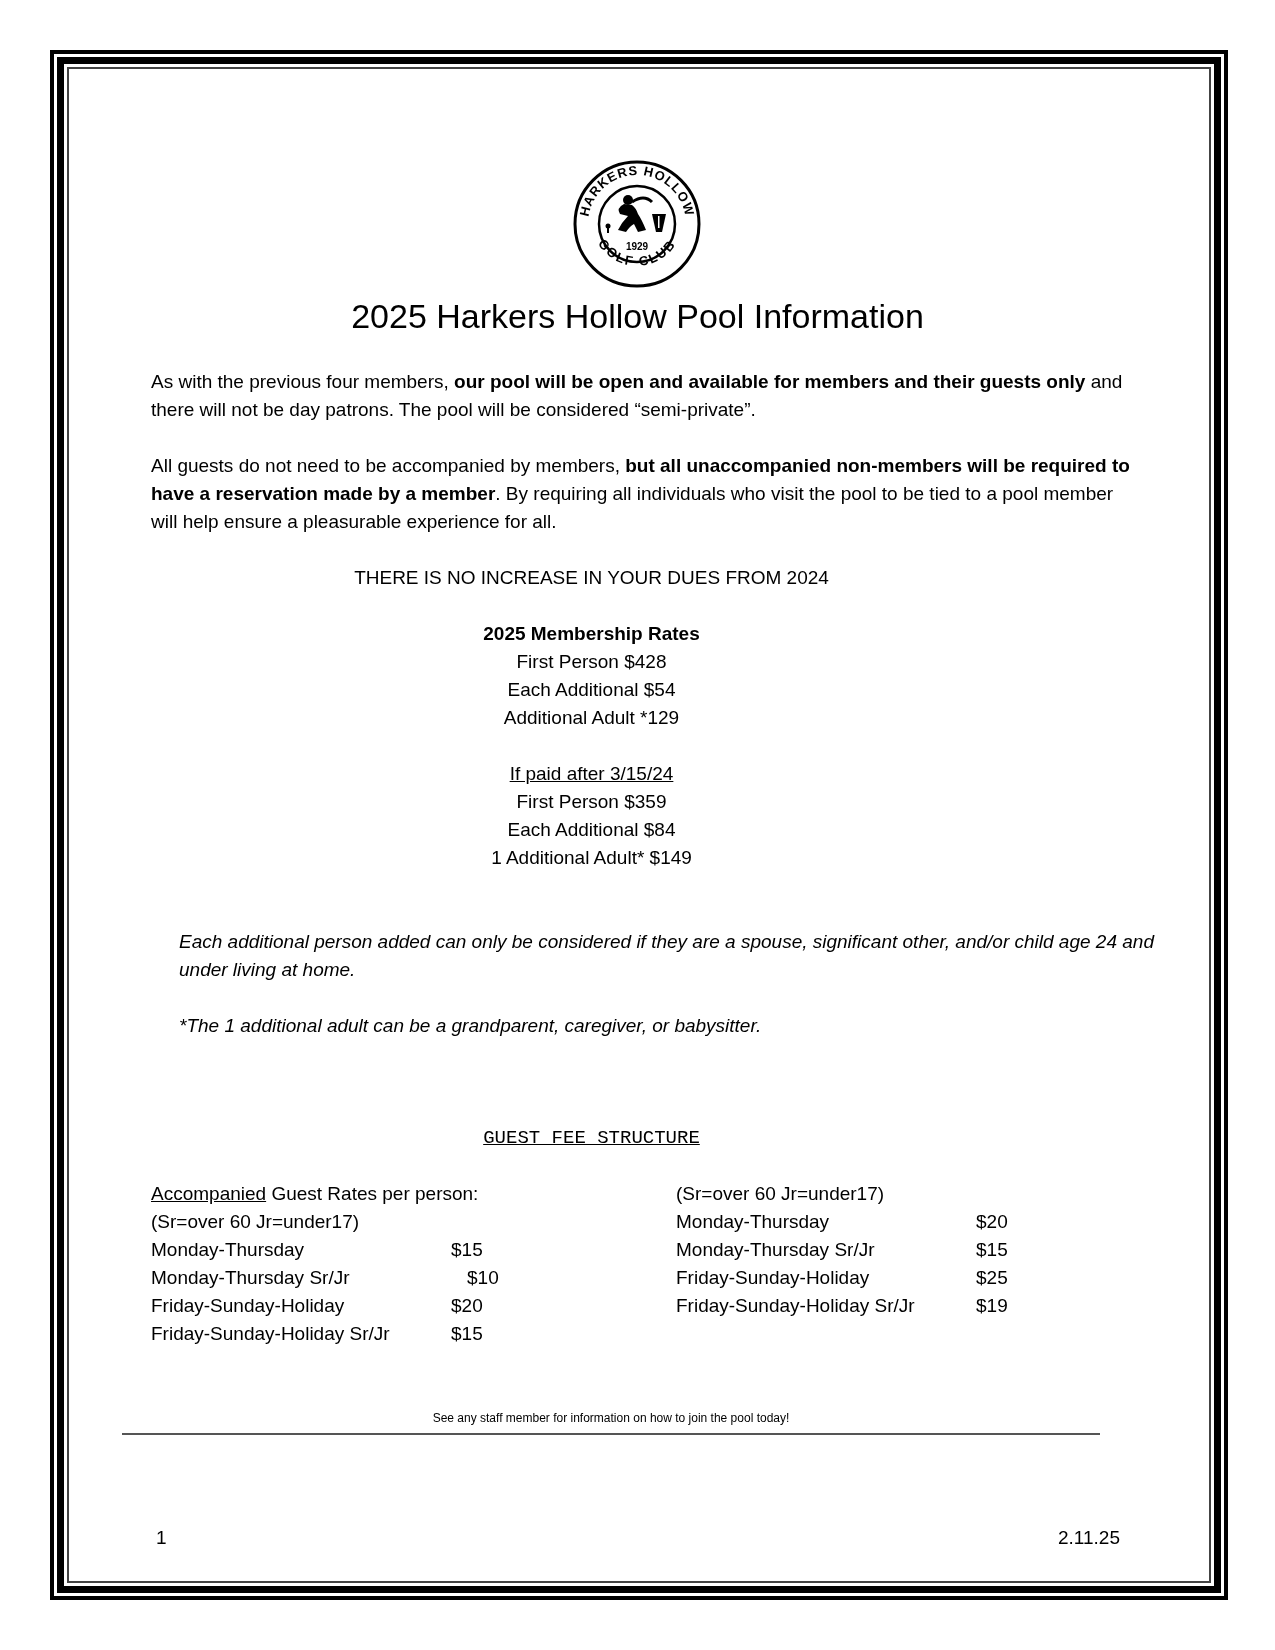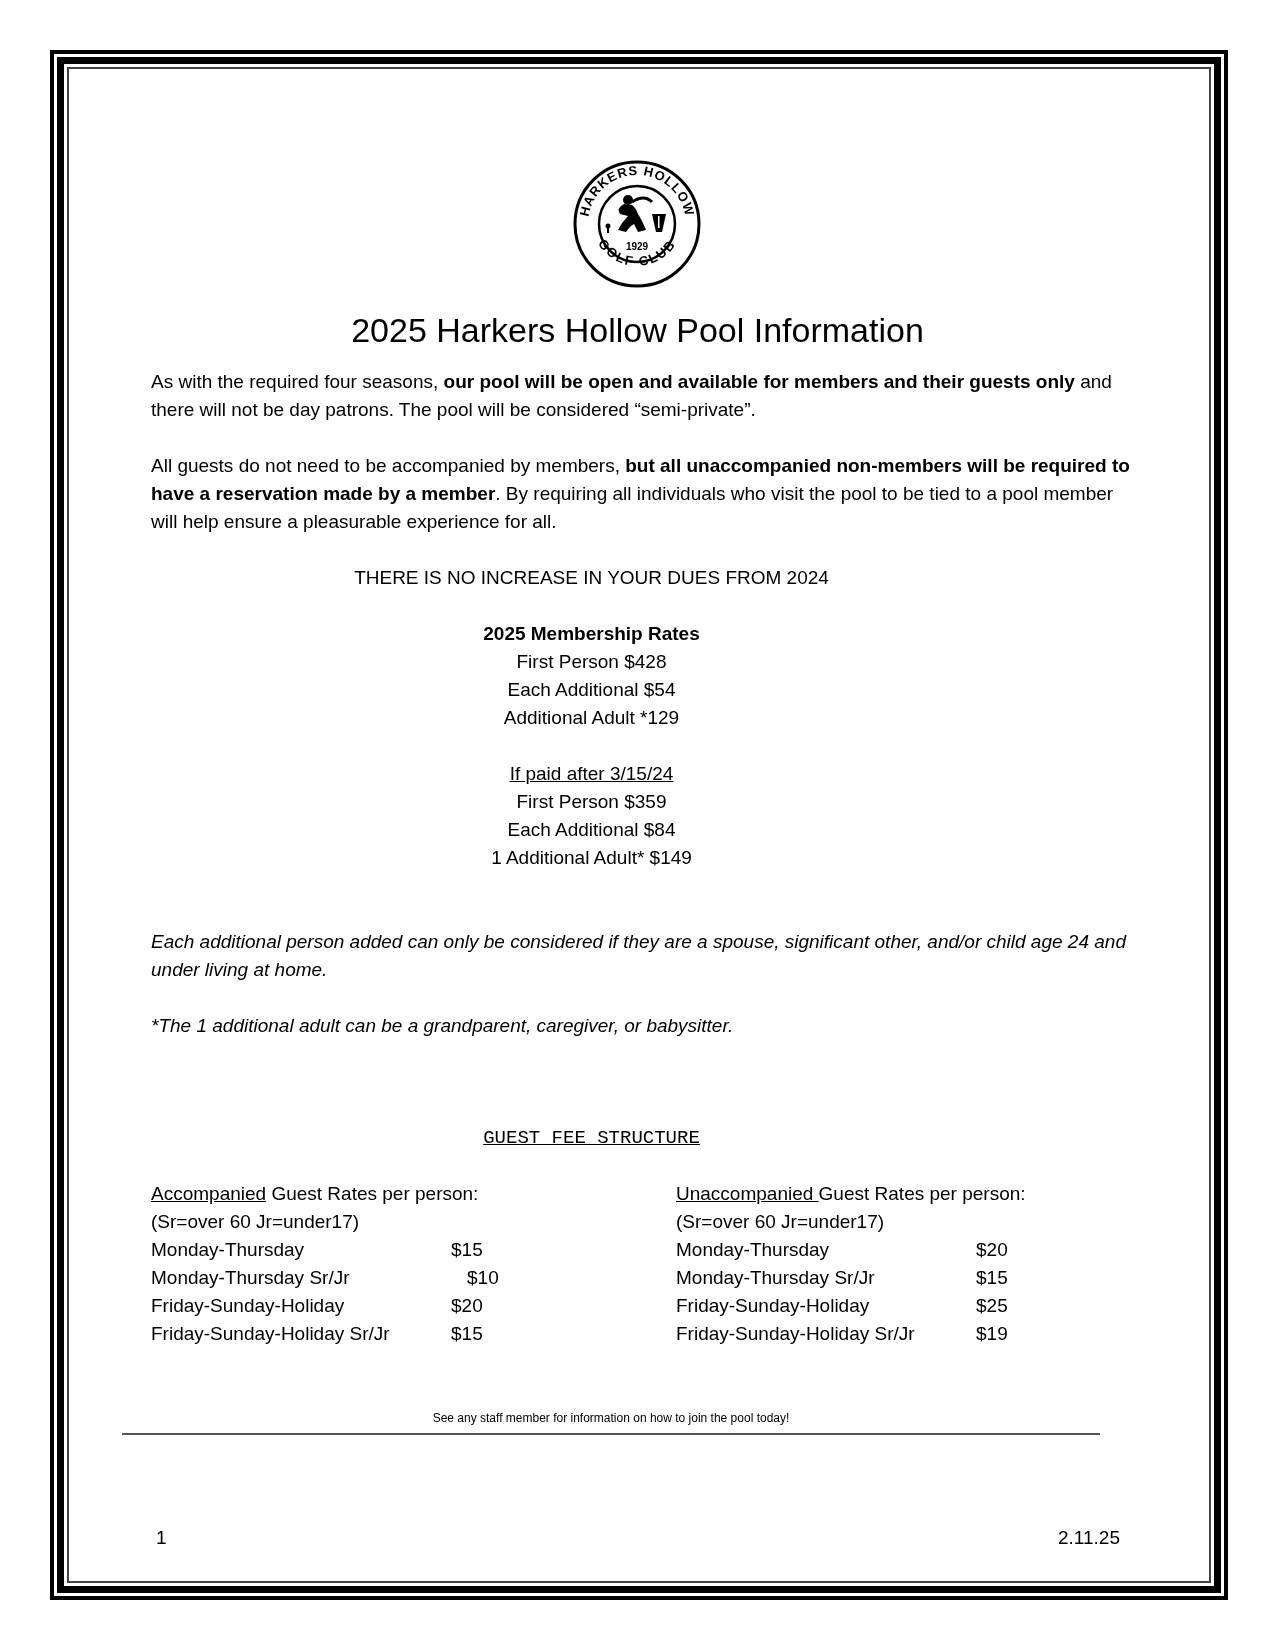--- a/index.html
+++ b/index.html
@@ -6,28 +6,28 @@
     body { width: 1275px; height: 1650px; position: relative; overflow: hidden;
       font-family: "Liberation Sans", "DejaVu Sans", sans-serif; color: #000; }
     .frame-outer { position: absolute; left: 50px; top: 50px; width: 1178px; height: 1550px;
       box-sizing: border-box; border: 4px solid #000; }
     .frame-mid { position: absolute; left: 57px; top: 57px; width: 1164px; height: 1536px;
       box-sizing: border-box; border: 7px solid #000; }
     .frame-inner { position: absolute; left: 67px; top: 67px; width: 1144px; height: 1516px;
       box-sizing: border-box; border: 2px solid #444; }
     .abs { position: absolute; white-space: nowrap; }
     .logo { position: absolute; left: 566px; top: 152px; width: 142px; height: 140px; }
-    .title { position: absolute; left: 0; width: 1275px; top: 308px; text-align: center;
+    .title { position: absolute; left: 0; width: 1275px; top: 294px; text-align: center;
       font-size: 34px; line-height: 44px; }
     .para { position: absolute; left: 151px; width: 980px; font-size: 19px; line-height: 28px; white-space: normal; }
     .para b { font-weight: bold; }
     .center { position: absolute; left: 0; width: 1183px; text-align: center; font-size: 19px; line-height: 28px; }
     .bold { font-weight: bold; }
     .u { text-decoration: underline; text-align: center; }
-    .ital { font-style: italic; }
+    .ital { font-style: italic; margin-left: 28px; }
     .col { position: absolute; font-size: 19px; line-height: 28px; }
     .row { position: relative; height: 28px; white-space: nowrap; }
     .row .lbl { position: absolute; left: 0; }
     .row .price { position: absolute; }
     .rule { position: absolute; left: 122px; top: 1433px; width: 978px; height: 0;
       border-top: 2px solid #555; }
     .foot { position: absolute; top: 1524px; font-size: 19px; line-height: 28px; }
   </style>
 </head>
 <body>
@@ -59,21 +59,21 @@
       <rect x="41" y="76" width="2" height="5"></rect>
       <path d="M86 62 L100 62 L96 80 L90 80 Z"></path>
       <rect x="92" y="64" width="1.5" height="12" fill="#fff"></rect>
     </g>
     <text x="71" y="98" text-anchor="middle" font-family="Liberation Sans, sans-serif" font-weight="bold" font-size="10" fill="#000">1929</text>
   </svg>
 </div>
 
 <div class="title">2025 Harkers Hollow Pool Information</div>
 
-<div class="para" style="top:368px;"><span>As with the required four seasons, </span><b>our pool will be open and available for members and their guests only</b><span> and there will not be day patrons.  The pool will be considered “semi-private”.</span></div>
+<div class="para" style="top:368px;"><span>As with the previous four members, </span><b>our pool will be open and available for members and their guests only</b><span> and there will not be day patrons.  The pool will be considered “semi-private”.</span></div>
 
 <div class="para" style="top:452px;"><span>All guests do not need to be accompanied by members, </span><b>but all unaccompanied non-members will be required to have a reservation made by a member</b><span>.  By requiring all individuals who visit the pool to be tied to a pool member will help ensure a pleasurable experience for all.</span></div>
 
 <div class="center" style="top:564px;">THERE IS NO INCREASE IN YOUR DUES FROM 2024</div>
 
 <div class="center bold" style="top:620px;">2025 Membership Rates</div>
 <div class="center" style="top:648px;">First Person $428</div>
 <div class="center" style="top:676px;">Each Additional $54</div>
 <div class="center" style="top:704px;">Additional Adult *129</div>
 
@@ -107,23 +107,20 @@
       <span class="price" style="left:300px;">$20</span>
     </div>
   <div class="row">
       <span class="lbl">Friday-Sunday-Holiday Sr/Jr</span>
       <span class="price" style="left:300px;">$15</span>
     </div>
 </div>
 
 <div class="col" style="left:676px; top:1180px; width:420px;">
   <div class="row">
-      <span class="lbl"><span class="u">Unaccompanied </span><span>Guest Rates per person:</span></span>
-    </div>
-  <div class="row">
       <span class="lbl">(Sr=over 60 Jr=under17)</span>
     </div>
   <div class="row">
       <span class="lbl">Monday-Thursday</span>
       <span class="price" style="left:300px;">$20</span>
     </div>
   <div class="row">
       <span class="lbl">Monday-Thursday Sr/Jr</span>
       <span class="price" style="left:300px;">$15</span>
     </div>

